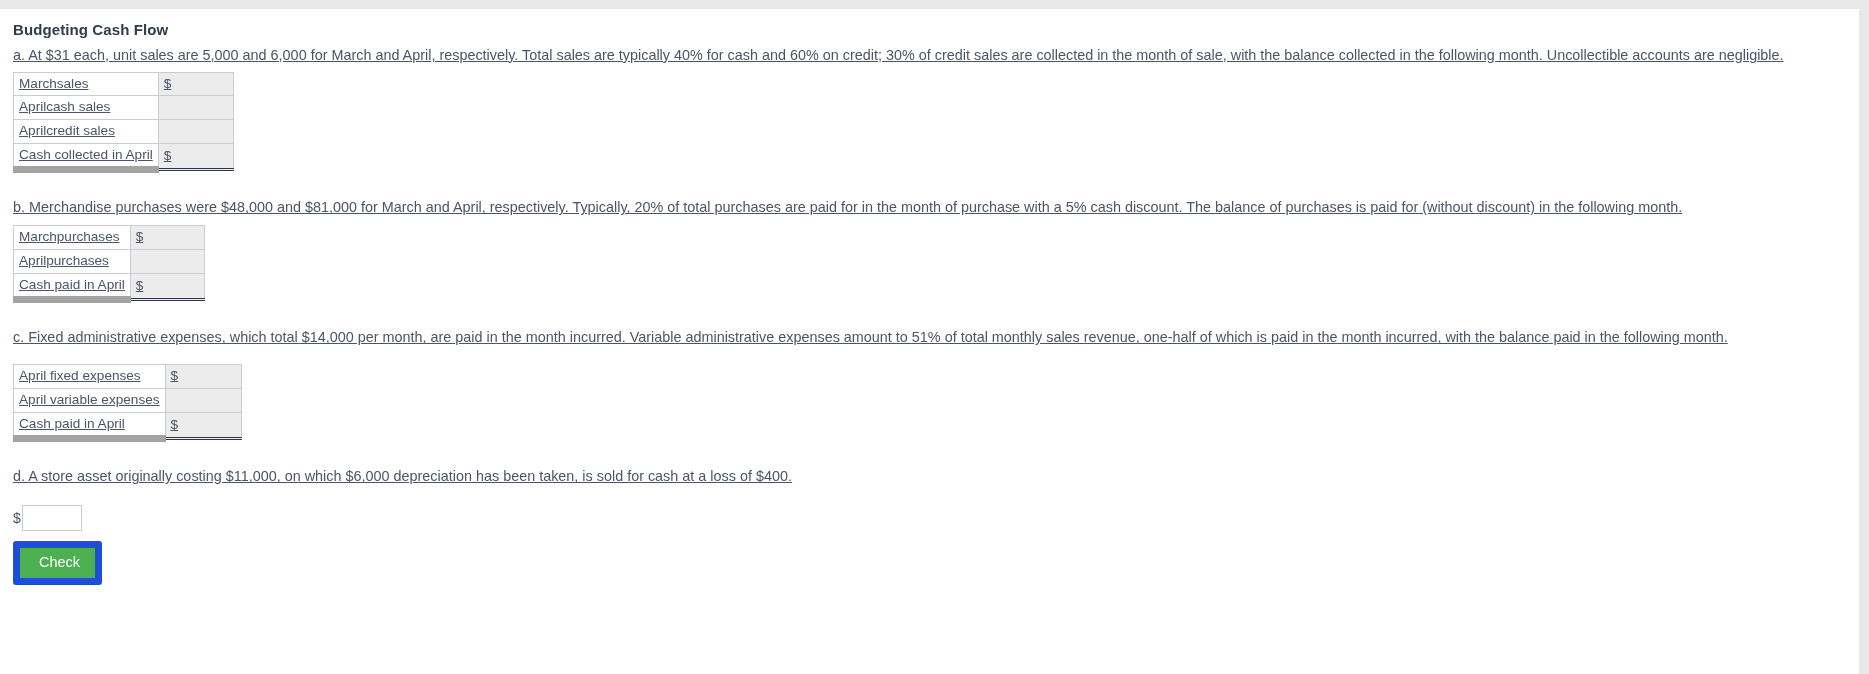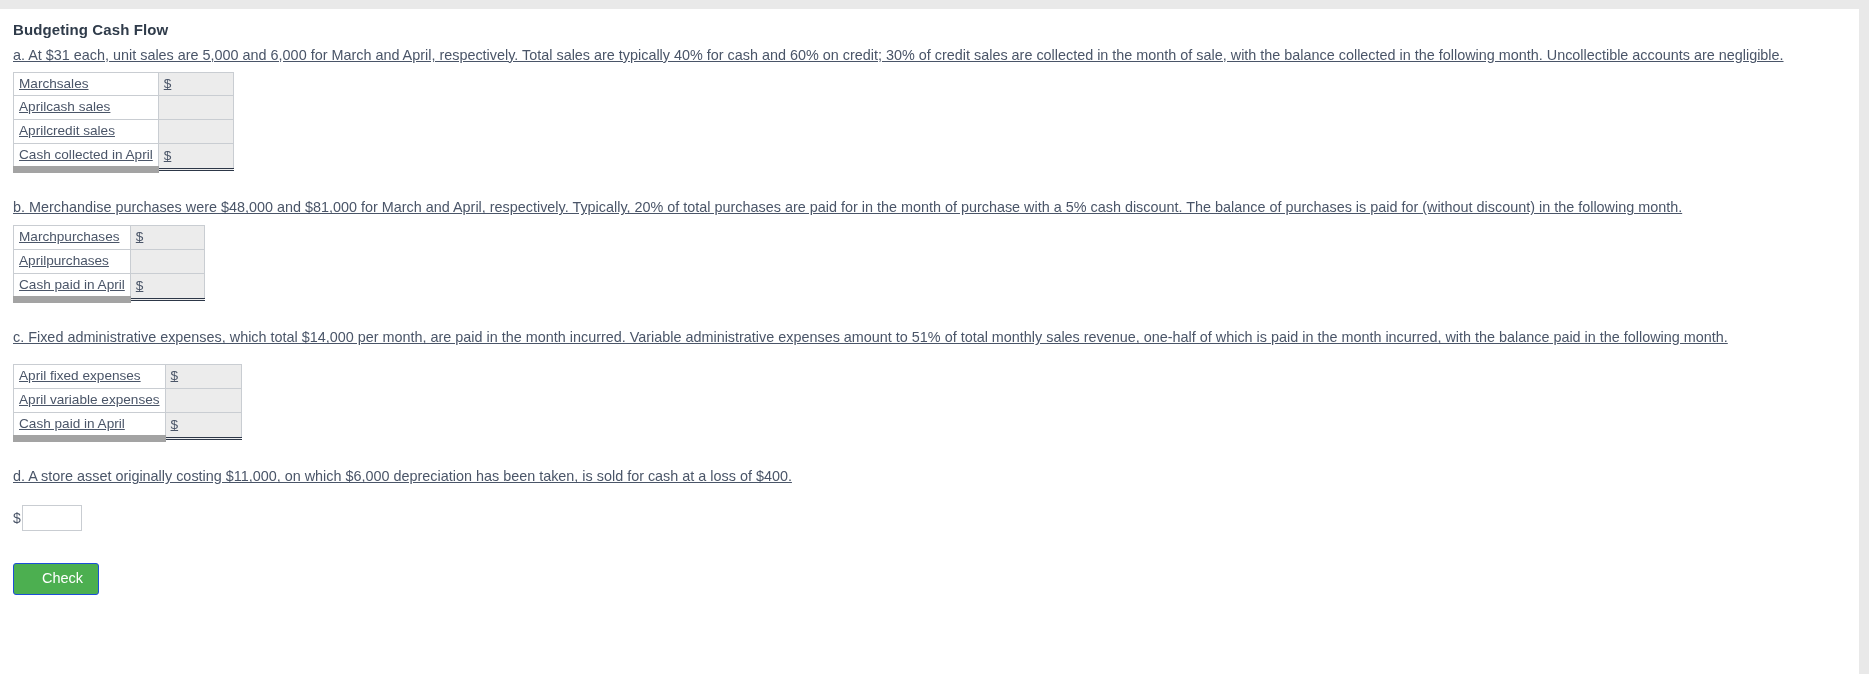--- a/index.html
+++ b/index.html
@@ -123,28 +123,28 @@
     box-sizing: border-box;
     border: 1px solid #c9cdd2;
     background: #ffffff;
     font-family: "Liberation Sans", sans-serif;
     font-size: 14px;
     color: #3c4858;
     padding: 2px 4px;
     outline: none;
   }
   button.check-btn {
-    margin-top: 32px;
+    margin-top: 10px;
     background: #4caf50;
     color: #ffffff;
-    border: 1px solid #1d4ed8;
+    border: 7px solid #1d4ed8;
     border-radius: 3px;
     font-family: "Liberation Sans", sans-serif;
     font-size: 14.5px;
-    padding: 7px 15px 8px 28px;
+    padding: 7px 15px 8px 19px;
     cursor: pointer;
     line-height: 1;
   }
 </style>
 </head>
 <body>
 
 <div class="page">
 
   <div class="topstrip"></div>

